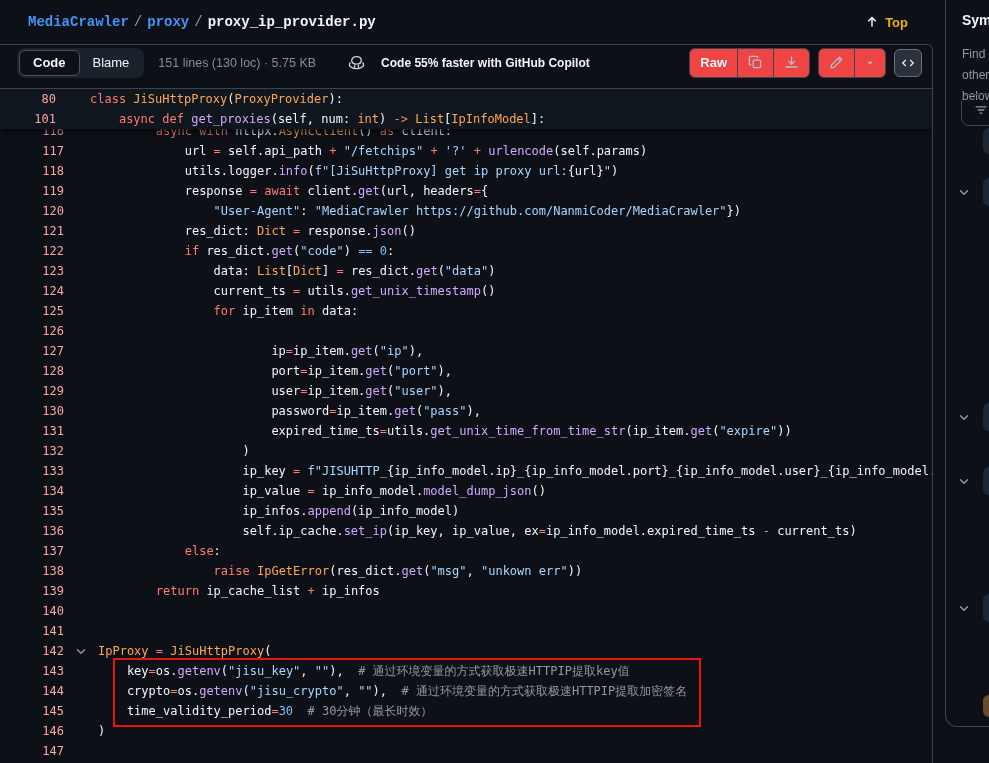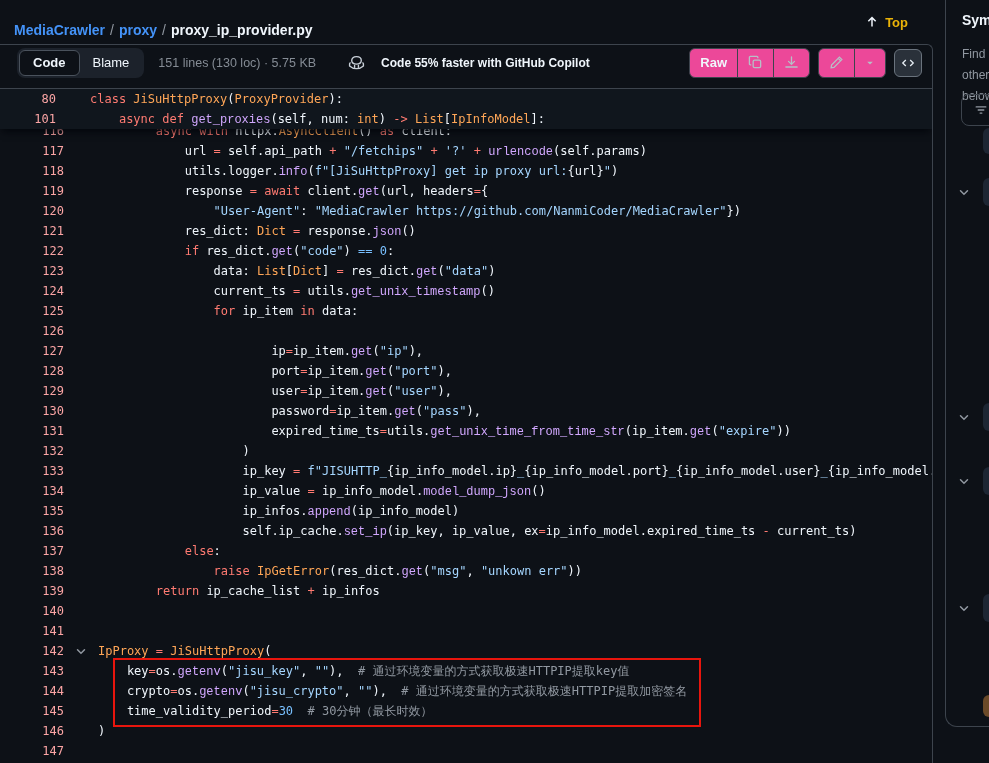--- a/index.html
+++ b/index.html
@@ -1,53 +1,53 @@
 <!DOCTYPE html>
 <html><head>
 <meta charset="utf-8">
 <style>
   html,body{margin:0;padding:0;background:#0d1117;}
   .stage{position:relative;width:989px;height:763px;background:#0d1117;overflow:hidden;
          font-family:"Liberation Sans",sans-serif;color:#f0f6fc;}
   
-  .crumbbar{position:absolute;left:0;top:8px;width:945px;height:44px;display:flex;align-items:center;
-            padding-left:14px;box-sizing:border-box;}
+  .crumbbar{position:absolute;left:0;top:0;width:945px;height:44px;display:flex;align-items:center;
+            padding-left:28px;box-sizing:border-box;font-family:Liberation Mono, monospace;}
   .crumb a{color:#4493f8;text-decoration:none;font-size:14px;font-weight:600;cursor:pointer;}
   .crumb .sep{color:#9198a1;font-size:14px;padding:0 5px;font-weight:400;}
   .crumb .file{color:#f0f6fc;font-size:14px;font-weight:700;}
   .topbtn{position:absolute;right:75px;top:9px;display:flex;align-items:center;gap:6px;height:26px;
           padding:0 6px;border-radius:6px;cursor:pointer;font-size:13px;font-weight:600;color:#eab308;}
   
   .panel{position:absolute;left:-1px;top:44px;width:934px;height:720px;box-sizing:border-box;
          border:1px solid #3d444d;border-bottom:none;border-top-right-radius:6px;background:#0d1117;}
   .fhead{position:absolute;left:0;top:0;right:0;height:44px;box-sizing:border-box;
          border-bottom:1px solid #3d444d;display:flex;align-items:center;padding:0 10px 8px 17px;}
   .seg{display:flex;align-items:center;background:#1c222b;border-radius:8px;padding:2px;height:30px;box-sizing:border-box;}
   .seg .segbtn{padding:2px 13px;font-size:13px;border-radius:6px;color:#f0f6fc;cursor:pointer;line-height:20px;}
   .seg .active{background:#0d1117;border:1px solid #4a525c;font-weight:700;}
   .meta{color:#858c95;font-size:12.5px;margin-left:14px;white-space:nowrap;}
   .copilot{display:flex;align-items:center;gap:16px;margin-left:32px;font-size:12px;font-weight:700;color:#f0f6fc;white-space:nowrap;}
   .hbtns{margin-left:auto;display:flex;align-items:center;gap:8px;}
-  .btngroup{display:flex;align-items:stretch;height:28px;border:1px solid #3d444d;border-radius:6px;overflow:hidden;background:#ec4899;}
+  .btngroup{display:flex;align-items:stretch;height:28px;border:1px solid #3d444d;border-radius:6px;overflow:hidden;background:#ef4444;}
   .gbtn{display:flex;align-items:center;justify-content:center;padding:0 10px;cursor:pointer;border-right:1px solid #3d444d;}
   .gbtn:last-child{border-right:none;}
   .gbtn.txt{font-size:13px;font-weight:600;color:#f0f6fc;}
   .sqbtn{width:28px;height:28px;box-sizing:border-box;border:1px solid #6a737d;background:#2a313a;border-radius:6px;
          display:flex;align-items:center;justify-content:center;cursor:pointer;}
   
   .codearea{position:absolute;left:0;top:44px;right:0;bottom:0;overflow:hidden;
             font-family:"DejaVu Sans Mono","Liberation Mono",monospace;font-size:12px;}
   .lines{position:absolute;left:0;top:32px;right:0;padding-left:8px;}
   .sticky{position:absolute;left:0;top:0;right:0;height:40px;background:#10161d;z-index:2;
           box-shadow:0 5px 7px -2px rgba(1,4,9,0.75);}
   .crow{display:flex;height:20px;line-height:20px;white-space:pre;}
   .gut{width:56px;flex:none;text-align:right;color:#fca5a5;font-size:12px;cursor:pointer;}
   .fold{width:34px;flex:none;display:flex;align-items:center;justify-content:center;color:#9198a1;}
   .cl{margin:0;font:12px/20px "DejaVu Sans Mono","Liberation Mono",monospace;white-space:pre;}
-  .tk-k{color:#ff7b72;} .tk-e{color:#ffa657;} .tk-f{color:#d2a8ff;font-family:Liberation Mono, monospace;} .tk-s{color:#a5d6ff;}
+  .tk-k{color:#ff7b72;} .tk-e{color:#ffa657;} .tk-f{color:#d2a8ff;} .tk-s{color:#a5d6ff;}
   .tk-n{color:#79c0ff;} .tk-c{color:#9198a1;} .tk-p{color:#f0f6fc;}
   .redbox{position:absolute;left:113px;top:569px;width:584px;height:65px;border:2px solid #e8150d;z-index:3;}
   
   .sidepanel{position:absolute;left:945px;top:0;width:44px;height:727px;box-sizing:border-box;
              border-left:1px solid #3d444d;border-bottom:1px solid #3d444d;border-bottom-left-radius:12px;
              background:#0d1117;overflow:hidden;}
   .sp-title{position:absolute;left:16px;top:12px;font-size:14px;font-weight:700;white-space:nowrap;}
   .sp-desc{position:absolute;left:16px;top:44px;font-size:12px;line-height:21px;color:#9198a1;white-space:nowrap;}
   .sp-filter{position:absolute;left:15px;top:94px;width:60px;height:32px;box-sizing:border-box;
              border:1px solid #3d444d;border-radius:8px;display:flex;align-items:center;padding-left:12px;cursor:pointer;}

